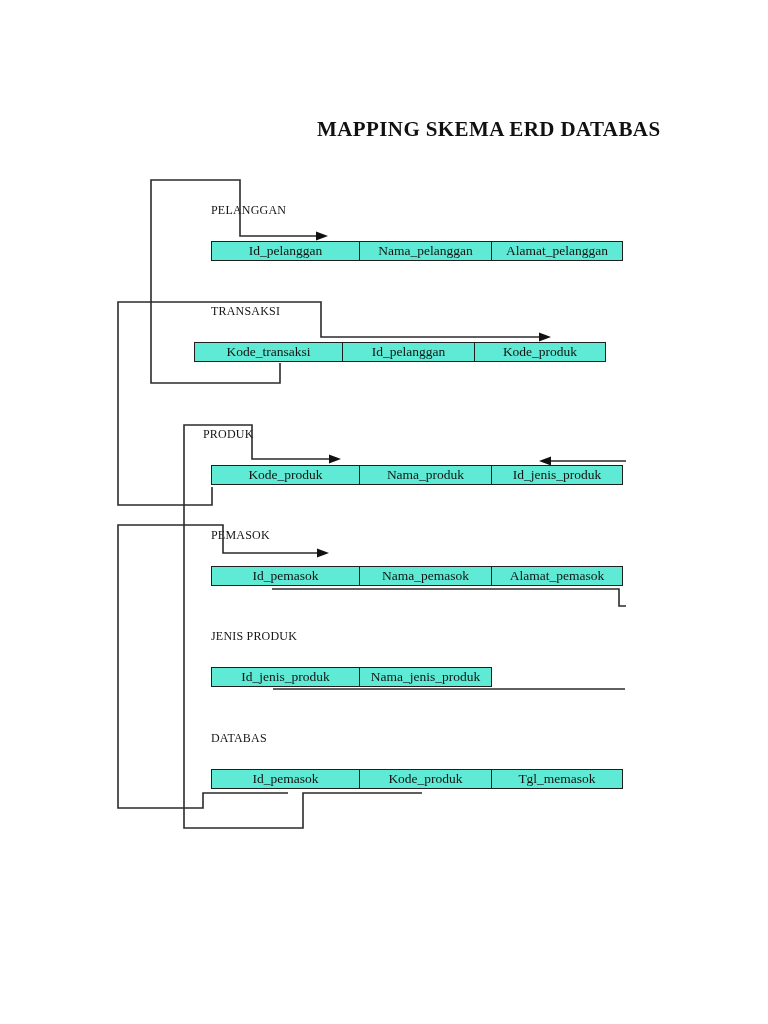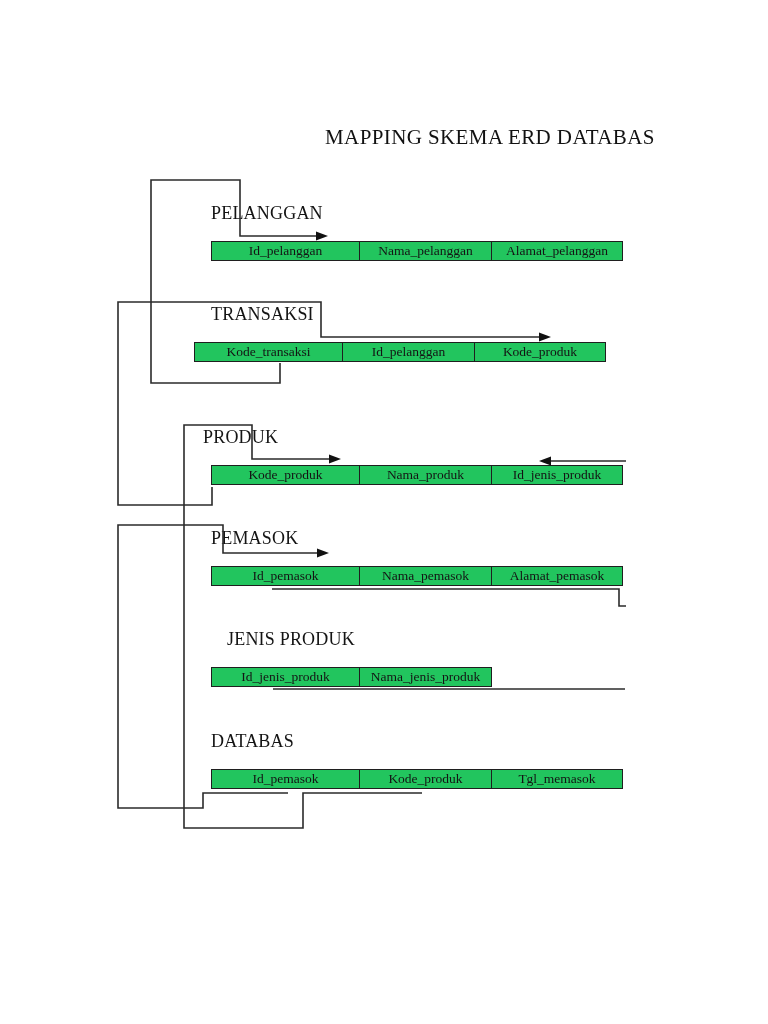--- a/index.html
+++ b/index.html
@@ -2,42 +2,42 @@
 <html><head>
 <meta charset="utf-8">
 <style>
   html,body{margin:0;padding:0;background:#e8e8e8;}
   .page{
     position:relative;width:768px;height:1024px;background:#ffffff;
     font-family:"Liberation Serif","DejaVu Serif",serif;color:#1a1a1a;
     overflow:hidden;margin:0 auto;
   }
   .title{
-    position:absolute;left:313px;top:113px;margin:12px;
-    font-size:21px;font-weight:400;letter-spacing:.4px;white-space:nowrap;color:#111;
+    position:absolute;left:313px;top:113px;margin:4px;
+    font-size:21px;font-weight:700;letter-spacing:.4px;white-space:nowrap;color:#111;
   }
   .entity-label{
-    position:absolute;font-size:18px;letter-spacing:.2px;white-space:nowrap;color:#141414;
+    position:absolute;font-size:12px;letter-spacing:.2px;white-space:nowrap;color:#141414;
   }
   .etable{
-    position:absolute;display:flex;border:1.5px solid #1f1f1f;background:#22c55e;
+    position:absolute;display:flex;border:1.5px solid #1f1f1f;background:#5eead4;
   }
   .ecell{
     height:18px;line-height:18px;text-align:center;font-size:13.5px;
     border-right:1.5px solid #1f1f1f;overflow:hidden;white-space:nowrap;color:#141414;
   }
   .ecell:last-child{border-right:none;}
   .w1{width:147px}.w2{width:131px}.w3{width:130px}
   .connectors{position:absolute;left:0;top:0;pointer-events:none;}
   
   #lbl-0{left:211px;top:203px}
   #lbl-1{left:211px;top:304px}
   #lbl-2{left:203px;top:427px}
   #lbl-3{left:211px;top:528px}
-  #lbl-4{left:227px;top:629px}
+  #lbl-4{left:211px;top:629px}
   #lbl-5{left:211px;top:731px}
   
   #tbl-0{left:211px;top:241px}
   #tbl-1{left:194px;top:342px}
   #tbl-2{left:211px;top:465px}
   #tbl-3{left:211px;top:566px}
   #tbl-4{left:211px;top:667px}
   #tbl-5{left:211px;top:769px}
 </style>
 </head>

